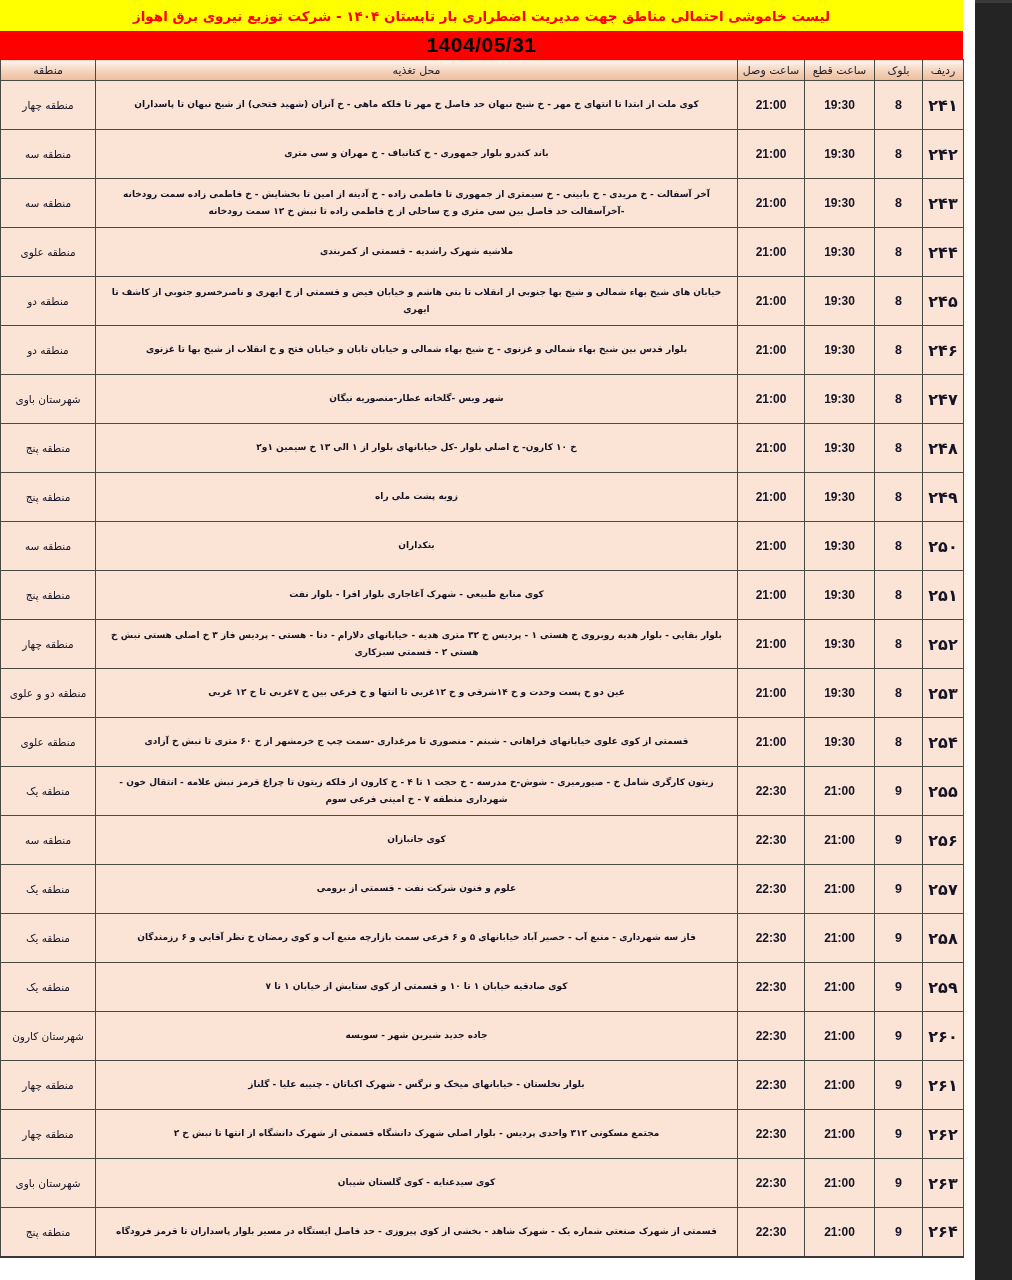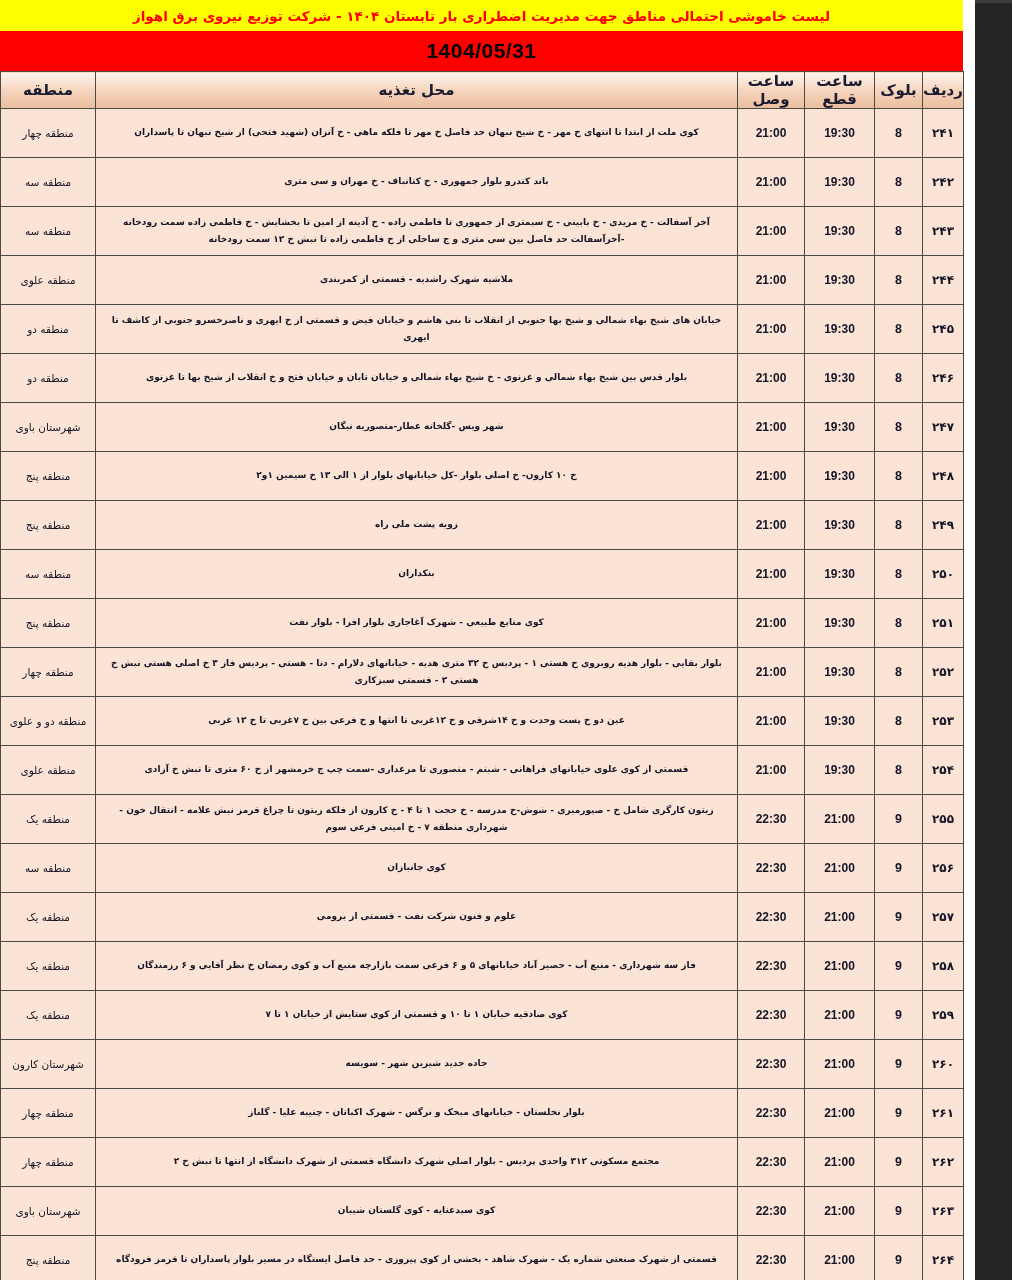--- a/index.html
+++ b/index.html
@@ -27,21 +27,21 @@
     background: #ffff00;
     color: #fe0000;
     font-weight: bold;
     font-size: 13.5px;
     display: flex;
     align-items: center;
     justify-content: center;
     direction: rtl;
   }
   .date-bar {
-    height: 40px;
+    height: 28px;
     background: #fe0000;
     color: #000000;
     font-weight: bold;
     font-size: 21px;
     font-family: "Liberation Sans", "DejaVu Sans", sans-serif;
     display: flex;
     align-items: center;
     justify-content: center;
     letter-spacing: 0.5px;
   }
@@ -54,26 +54,26 @@
   th, td {
     border: 1px solid #4a4a44;
     text-align: center;
     vertical-align: middle;
     color: #141426;
     overflow: hidden;
   }
   thead tr { height: 21px; }
   th {
     background: linear-gradient(#fdf4ee 0%, #f6d8c2 45%, #ecbd9c 100%);
-    font-size: 15px;
-    font-weight: bold;
+    font-size: 11px;
+    font-weight: normal;
     color: #1b1b30;
   }
   tbody tr { height: 49px; background: #fbe4d5; }
-  td.c-rank   { font-size: 12px;  font-weight: bold; }
+  td.c-rank   { font-size: 16px;  font-weight: bold; }
   td.c-block  { font-size: 12.5px; font-weight: bold; font-family: "Liberation Sans", "DejaVu Sans", sans-serif; }
   td.c-time   { font-size: 12px; font-weight: bold; font-family: "Liberation Sans", "DejaVu Sans", sans-serif; direction: ltr; }
   td.c-loc    { font-size: 9px;  font-weight: bold; padding: 2px 14px; line-height: 1.9; }
   td.c-region { font-size: 10.5px; font-weight: normal; }
   table { border: 1px solid #3a3a34; border-bottom: 2px solid #3a3a34; }
 </style>
 </head>
 <body>
 
 <div class="content">

